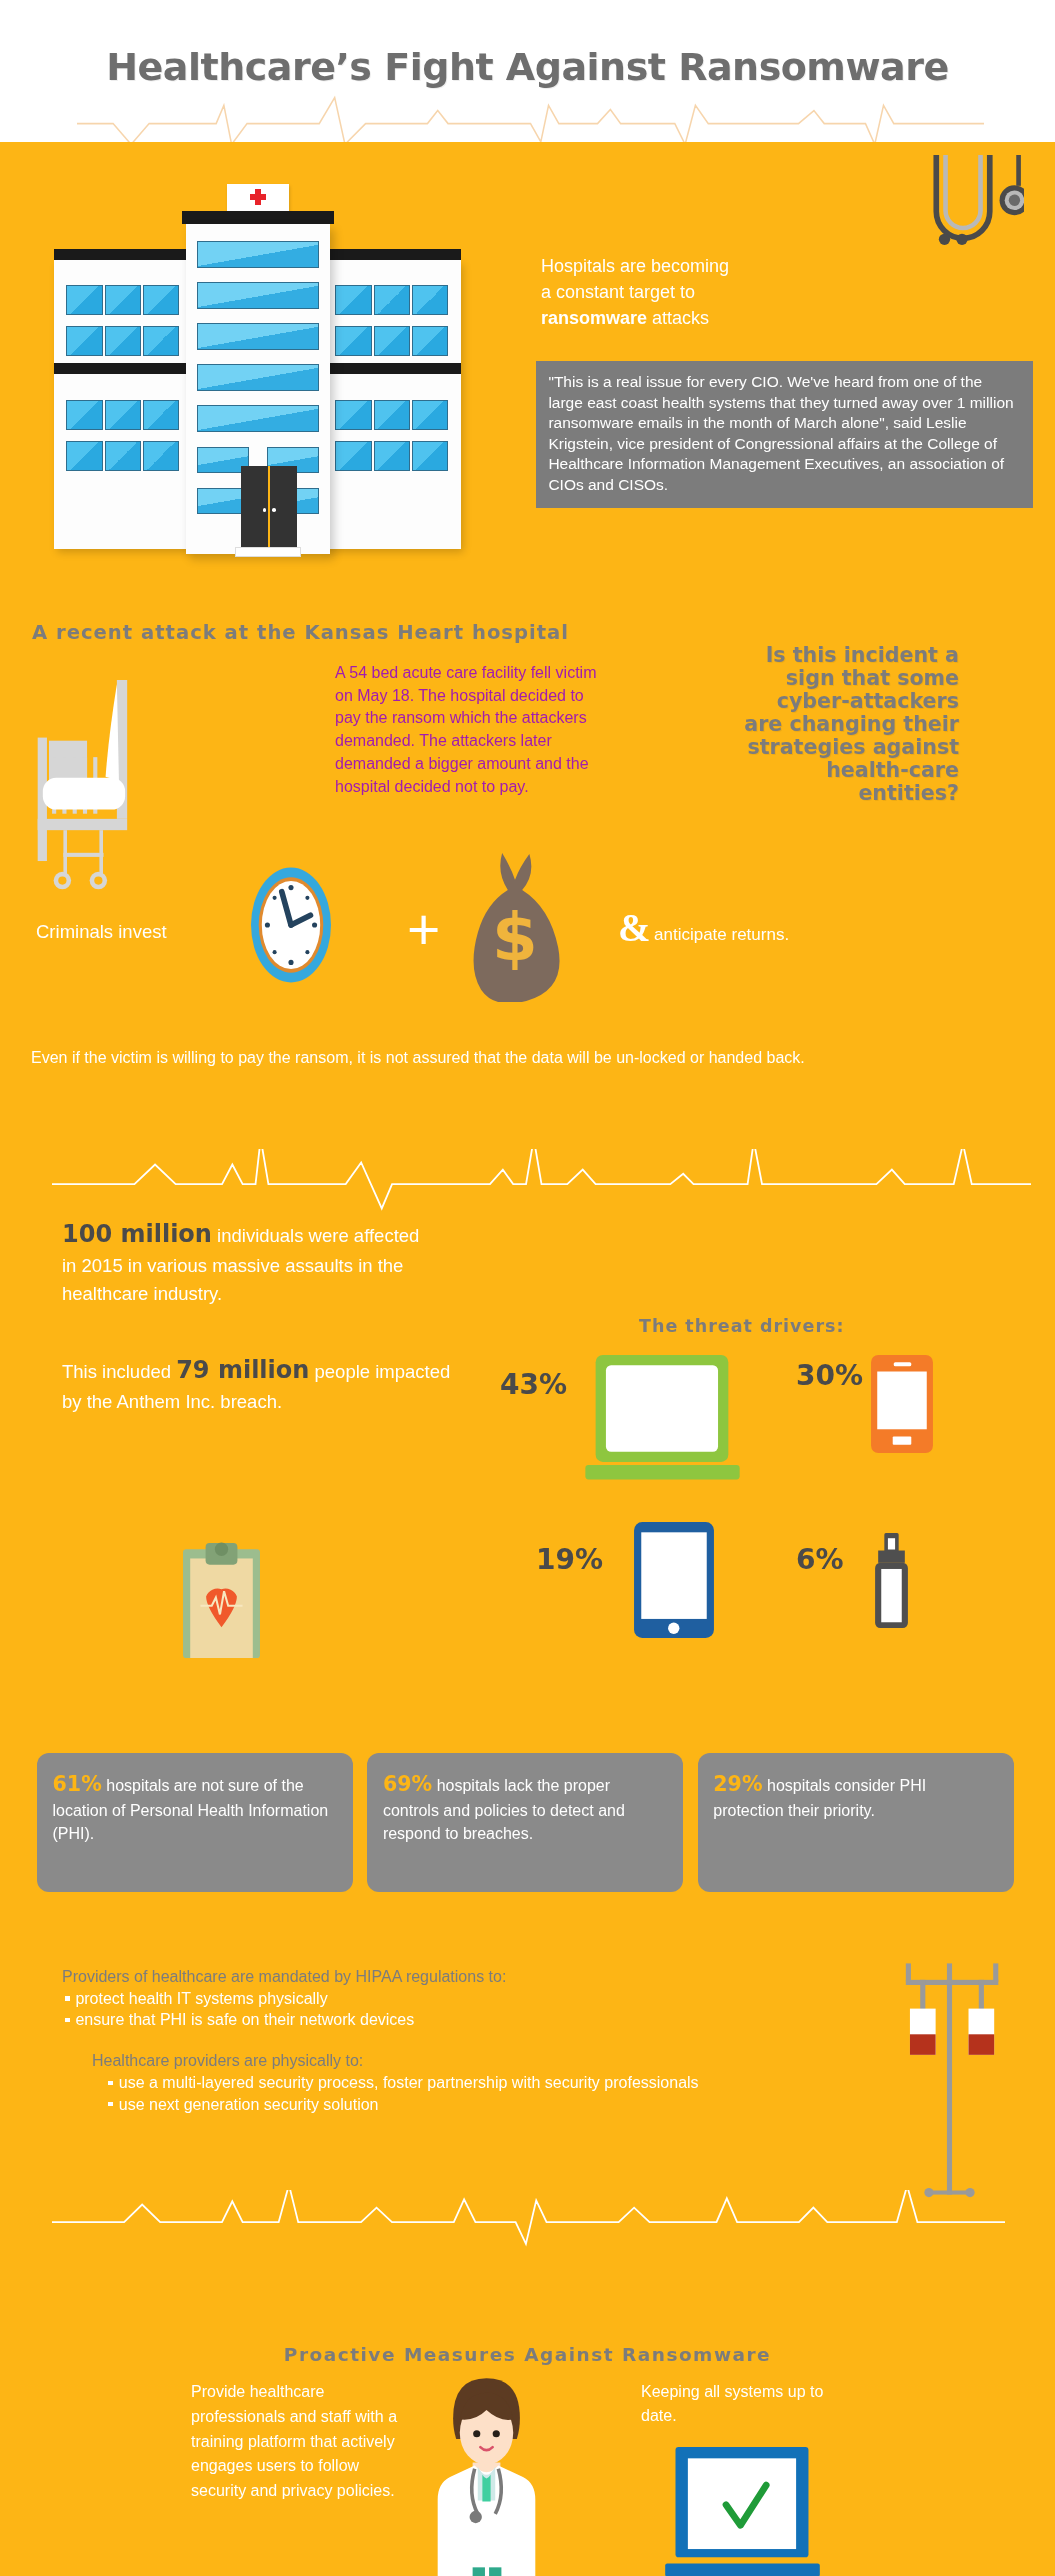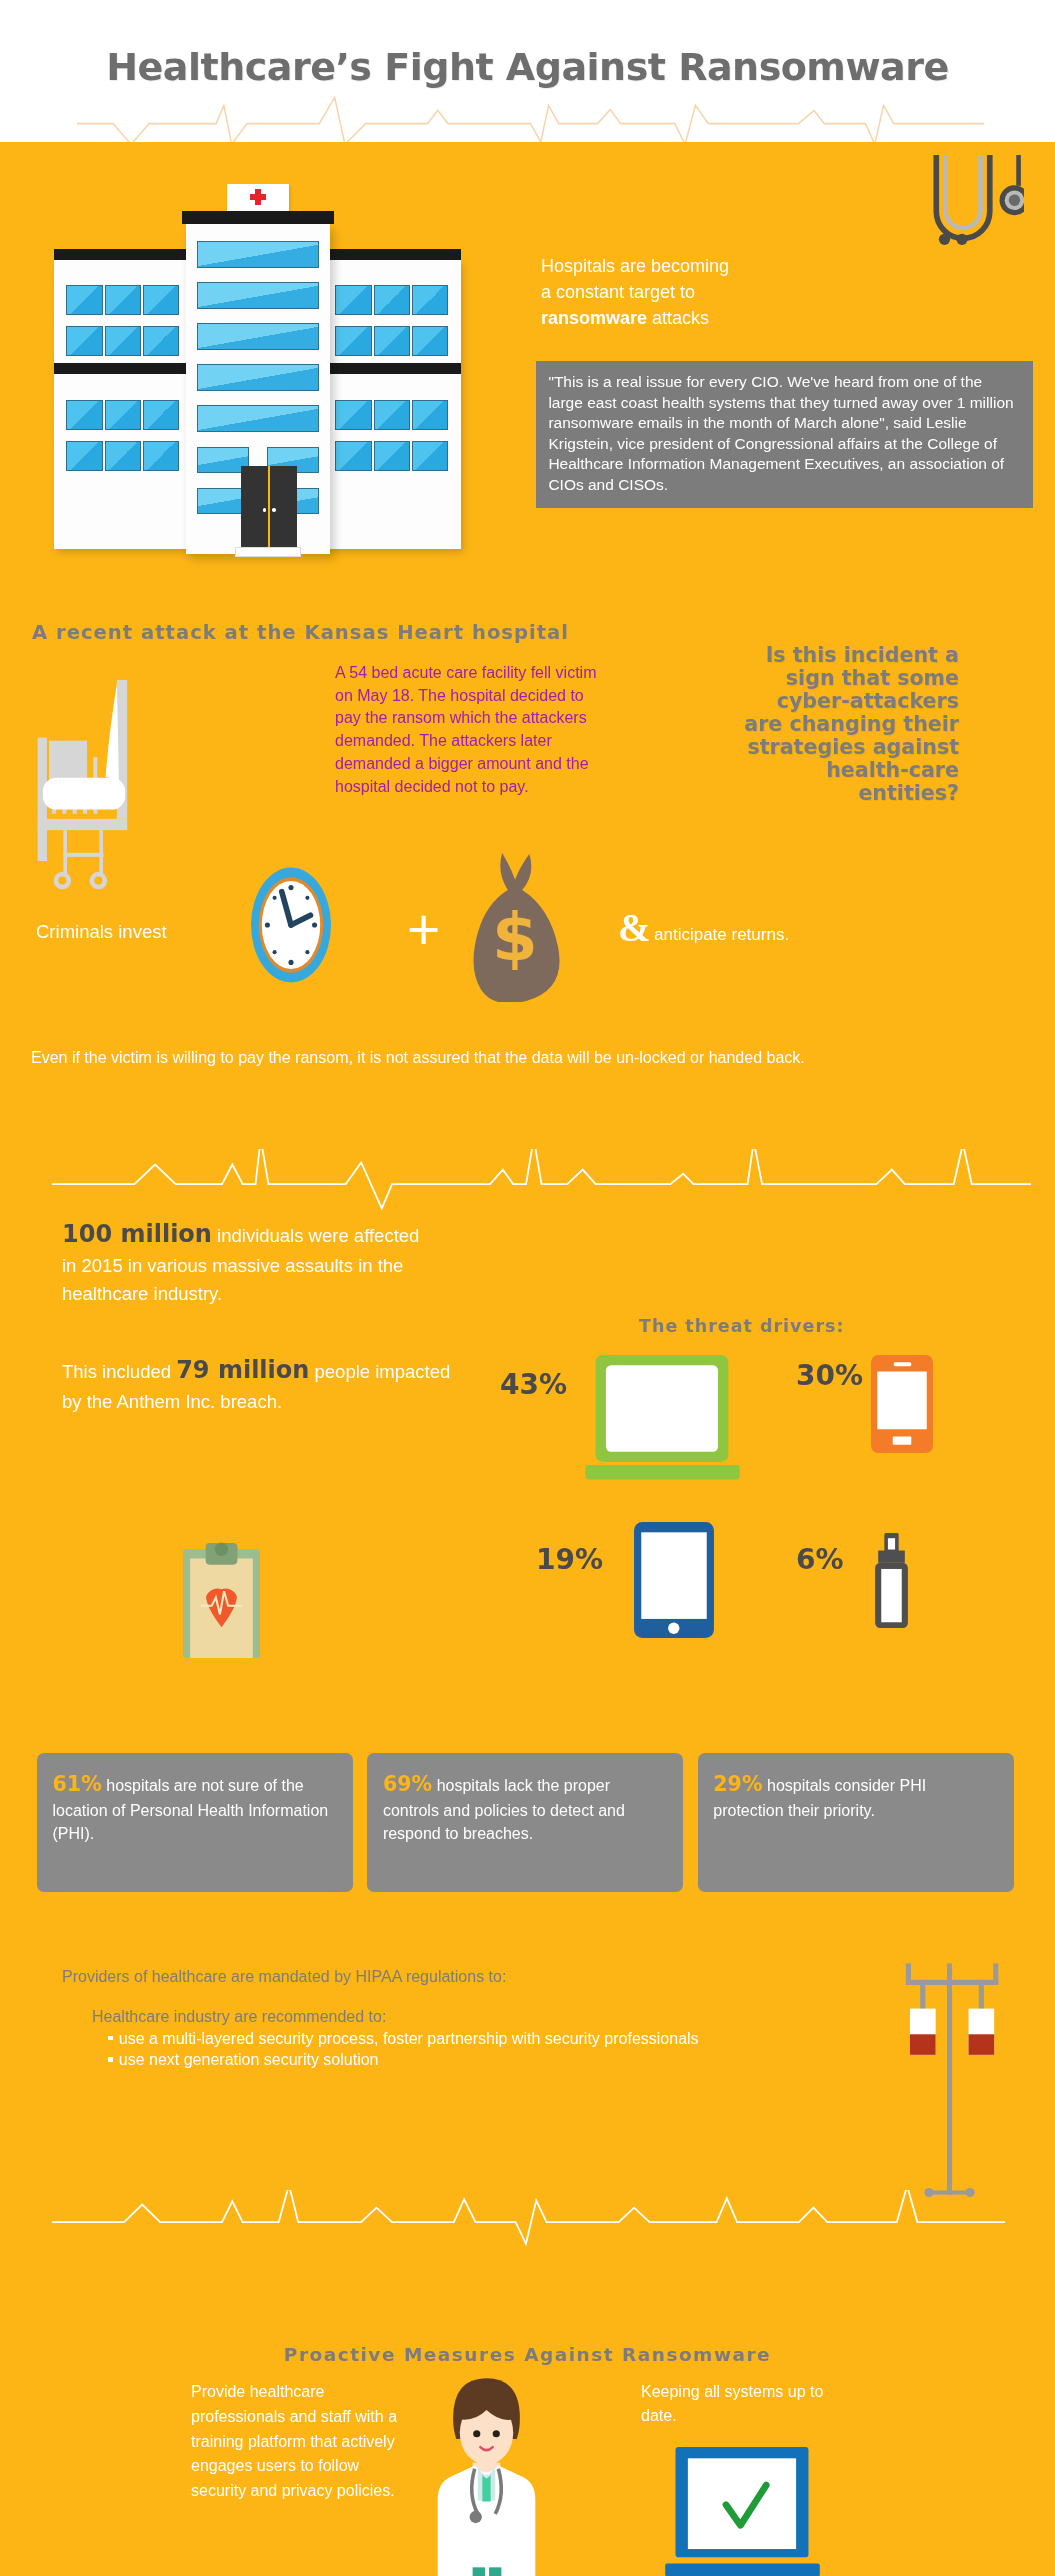--- a/index.html
+++ b/index.html
@@ -85,21 +85,21 @@
   .pct.p30{left:796px;top:1359px;}
   .pct.p19{left:536px;top:1543px;}
   .pct.p6{left:796px;top:1543px;}
   .laptop{position:absolute;left:585px;top:1355px;width:155px;height:126px;}
   .phone-o{position:absolute;left:871px;top:1355px;width:62px;height:98px;}
   .tablet-b{position:absolute;left:634px;top:1522px;width:80px;height:116px;}
   .usb{position:absolute;left:871px;top:1533px;width:41px;height:95px;}
 
   
   .boxrow{position:absolute;left:37px;top:1753px;width:979px;display:flex;gap:14.4px;}
-  .gbox{width:316px;min-height:139px;background:#8a8a8a;border-radius:7px;padding:15.5px 15.5px 15.5px 15.5px;color:#fff;font-size:16px;line-height:1.47;}
+  .gbox{width:316px;min-height:139px;background:#8a8a8a;border-radius:12px;padding:15.5px 15.5px 15.5px 15.5px;color:#fff;font-size:16px;line-height:1.47;}
   .gbox .num{color:#fdb515;font-family:"DejaVu Sans", sans-serif;font-weight:bold;font-size:20.6px;}
 
   
   .hipaa{position:absolute;left:62px;top:1968px;width:773px;}
   .hipaa .lead{color:#7c7c7c;font-size:16px;margin-bottom:2.1px;}
   .hipaa ul{list-style:none;}
   .hipaa li{color:#fff;font-size:16px;line-height:1.33;position:relative;padding-left:13.4px;}
   .hipaa li:before{content:"";position:absolute;left:3.1px;top:8.2px;width:4.6px;height:4.6px;background:#fff;}
   .hipaa .sub{margin-top:21.6px;margin-left:30px;}
   .hipaa .sub .lead{color:#7c7c7c;}
@@ -339,22 +339,26 @@
     <div class="gbox">
       <span class="num">69%</span><span> hospitals lack the proper controls and policies to detect and respond to breaches.</span>
     </div>
     <div class="gbox">
       <span class="num">29%</span><span> hospitals consider PHI protection their priority.</span>
     </div>
   </div>
 
   <div class="hipaa">
     <div class="lead">Providers of healthcare are mandated by HIPAA regulations to:</div>
+    <ul>
+      <li>protect health IT systems physically</li>
+      <li>ensure that PHI is safe on their network devices</li>
+    </ul>
     <div class="sub">
-      <div class="lead">Healthcare industry are recommended to:</div>
+      <div class="lead">Healthcare providers are physically to:</div>
       <ul>
         <li>use a multi-layered security process, foster partnership with security professionals</li>
         <li>use next generation security solution</li>
       </ul>
     </div>
   </div>
 
   <svg class="ivstand" viewBox="0 0 290 470">
     <rect x="140" y="10" width="10" height="450" fill="#9a9a9a"></rect>
     <rect x="60" y="42" width="180" height="10" fill="#9a9a9a"></rect>

